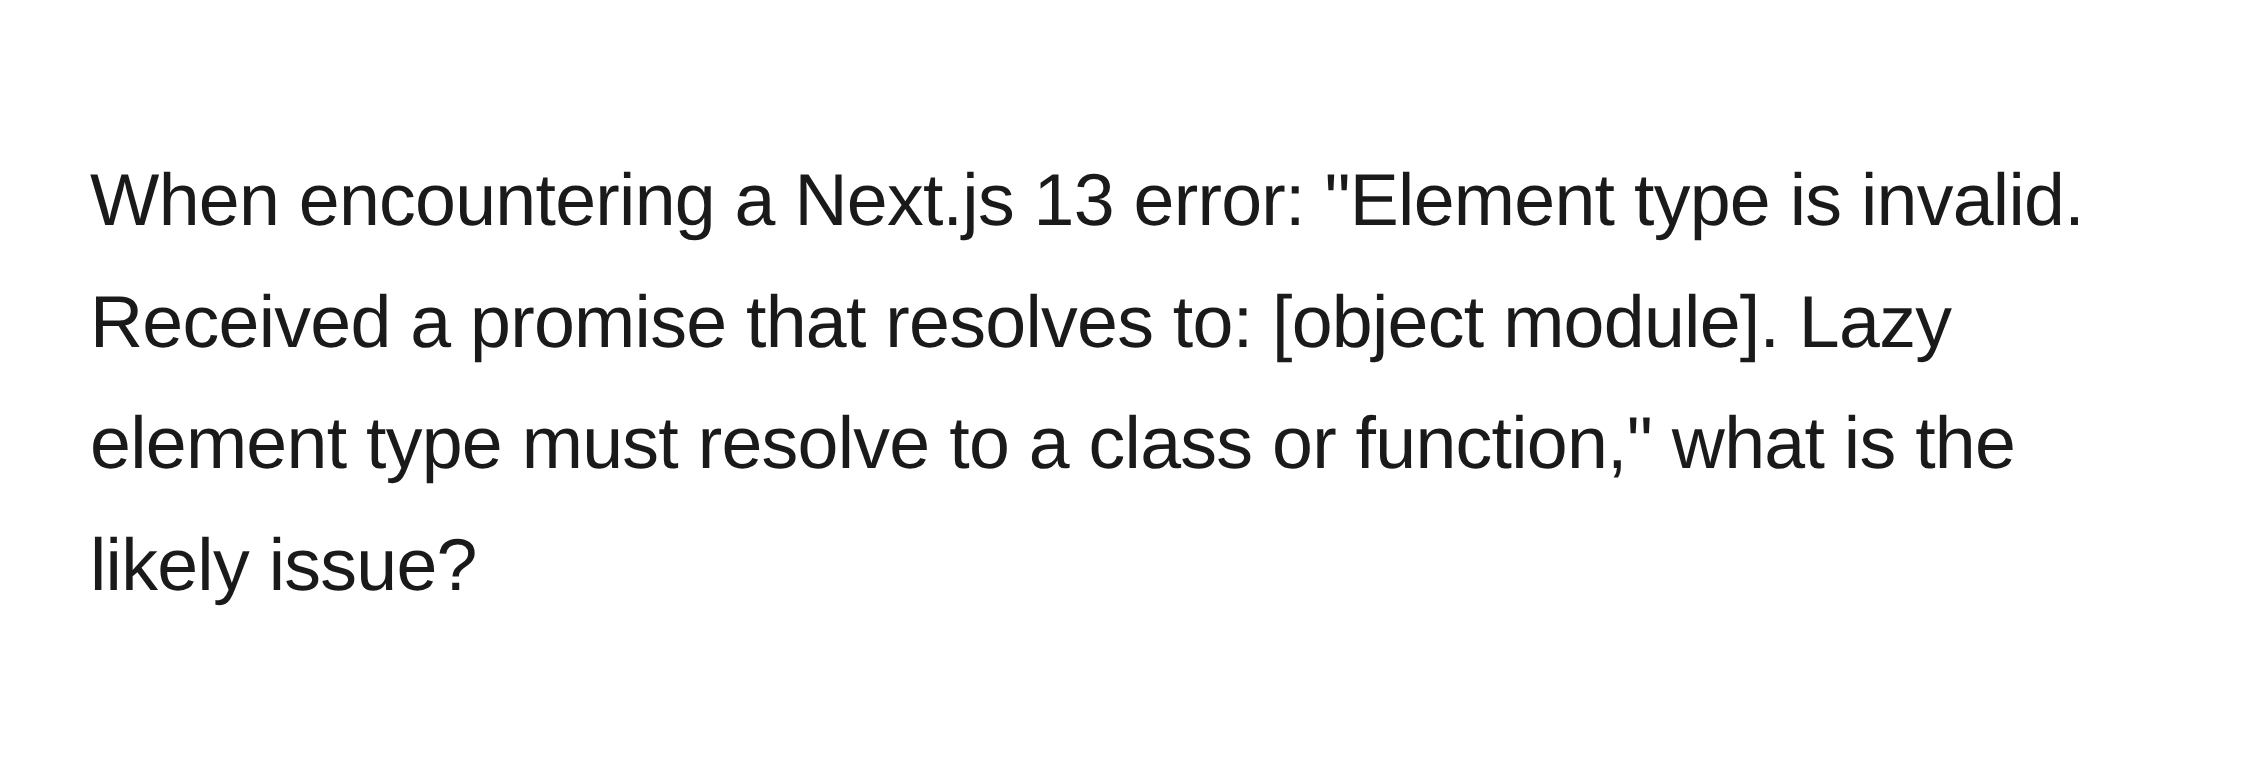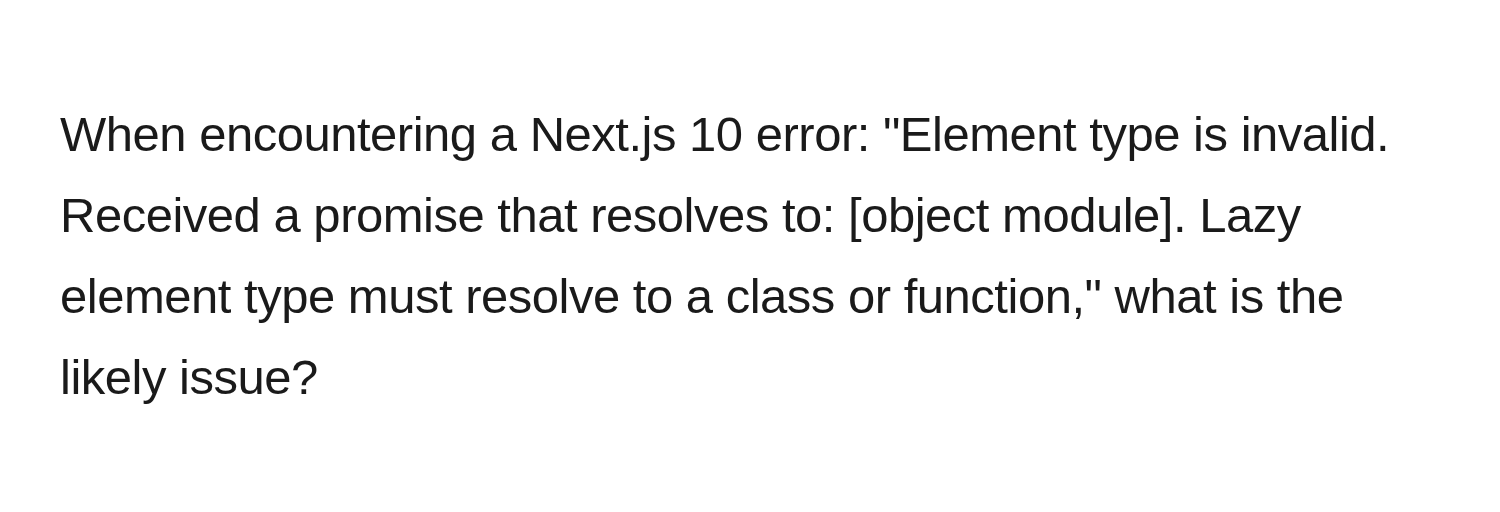--- a/index.html
+++ b/index.html
@@ -20,13 +20,13 @@
       font-size: 49px;
       line-height: 1.65;
       color: #1a1a1a;
       font-weight: 400;
       letter-spacing: -0.01em;
     }
   </style>
 </head>
 <body>
 
-<div class="text-block">When encountering a Next.js 10 error: "Element type is invalid. Received a promise that resolves to: [object module]. Lazy element type must resolve to a class or function," what is the likely issue?</div>
+<div class="text-block">When encountering a Next.js 13 error: "Element type is invalid. Received a promise that resolves to: [object module]. Lazy element type must resolve to a class or function," what is the likely issue?</div>
 
 </body></html>

